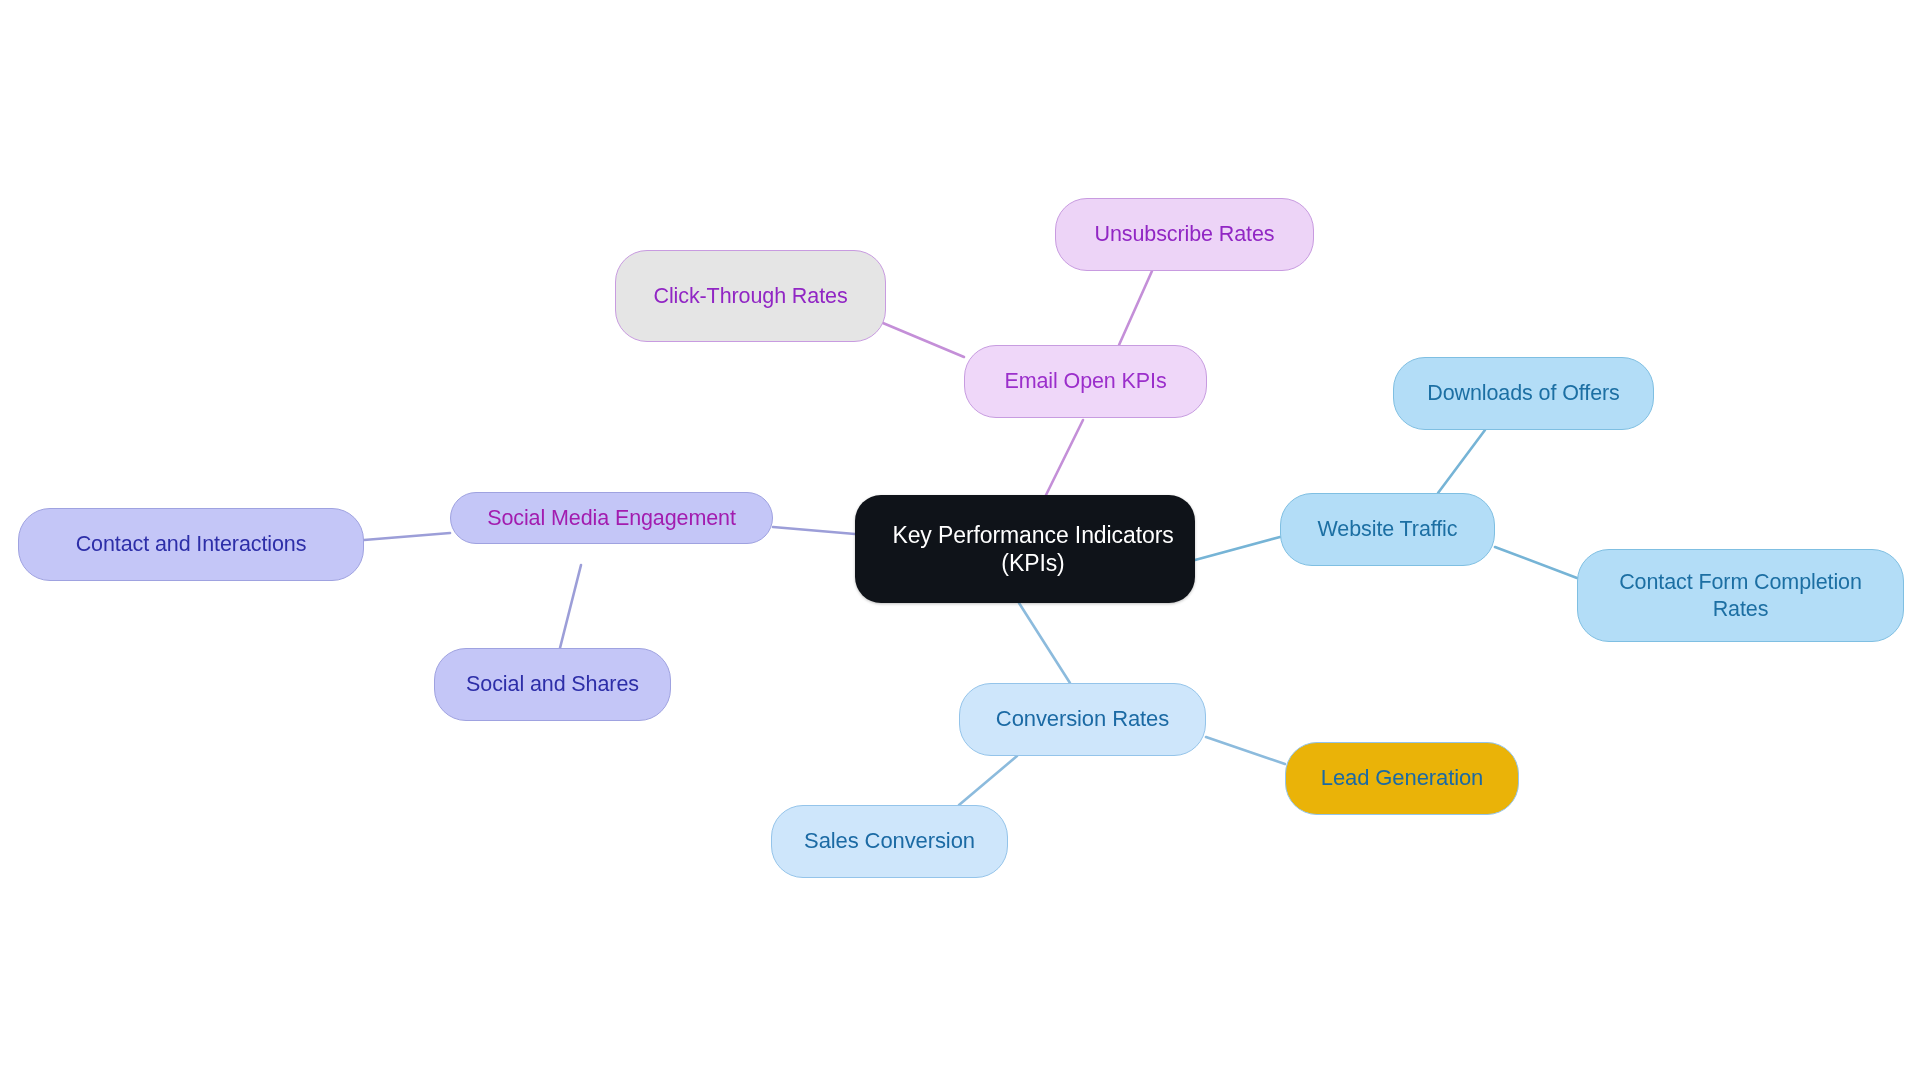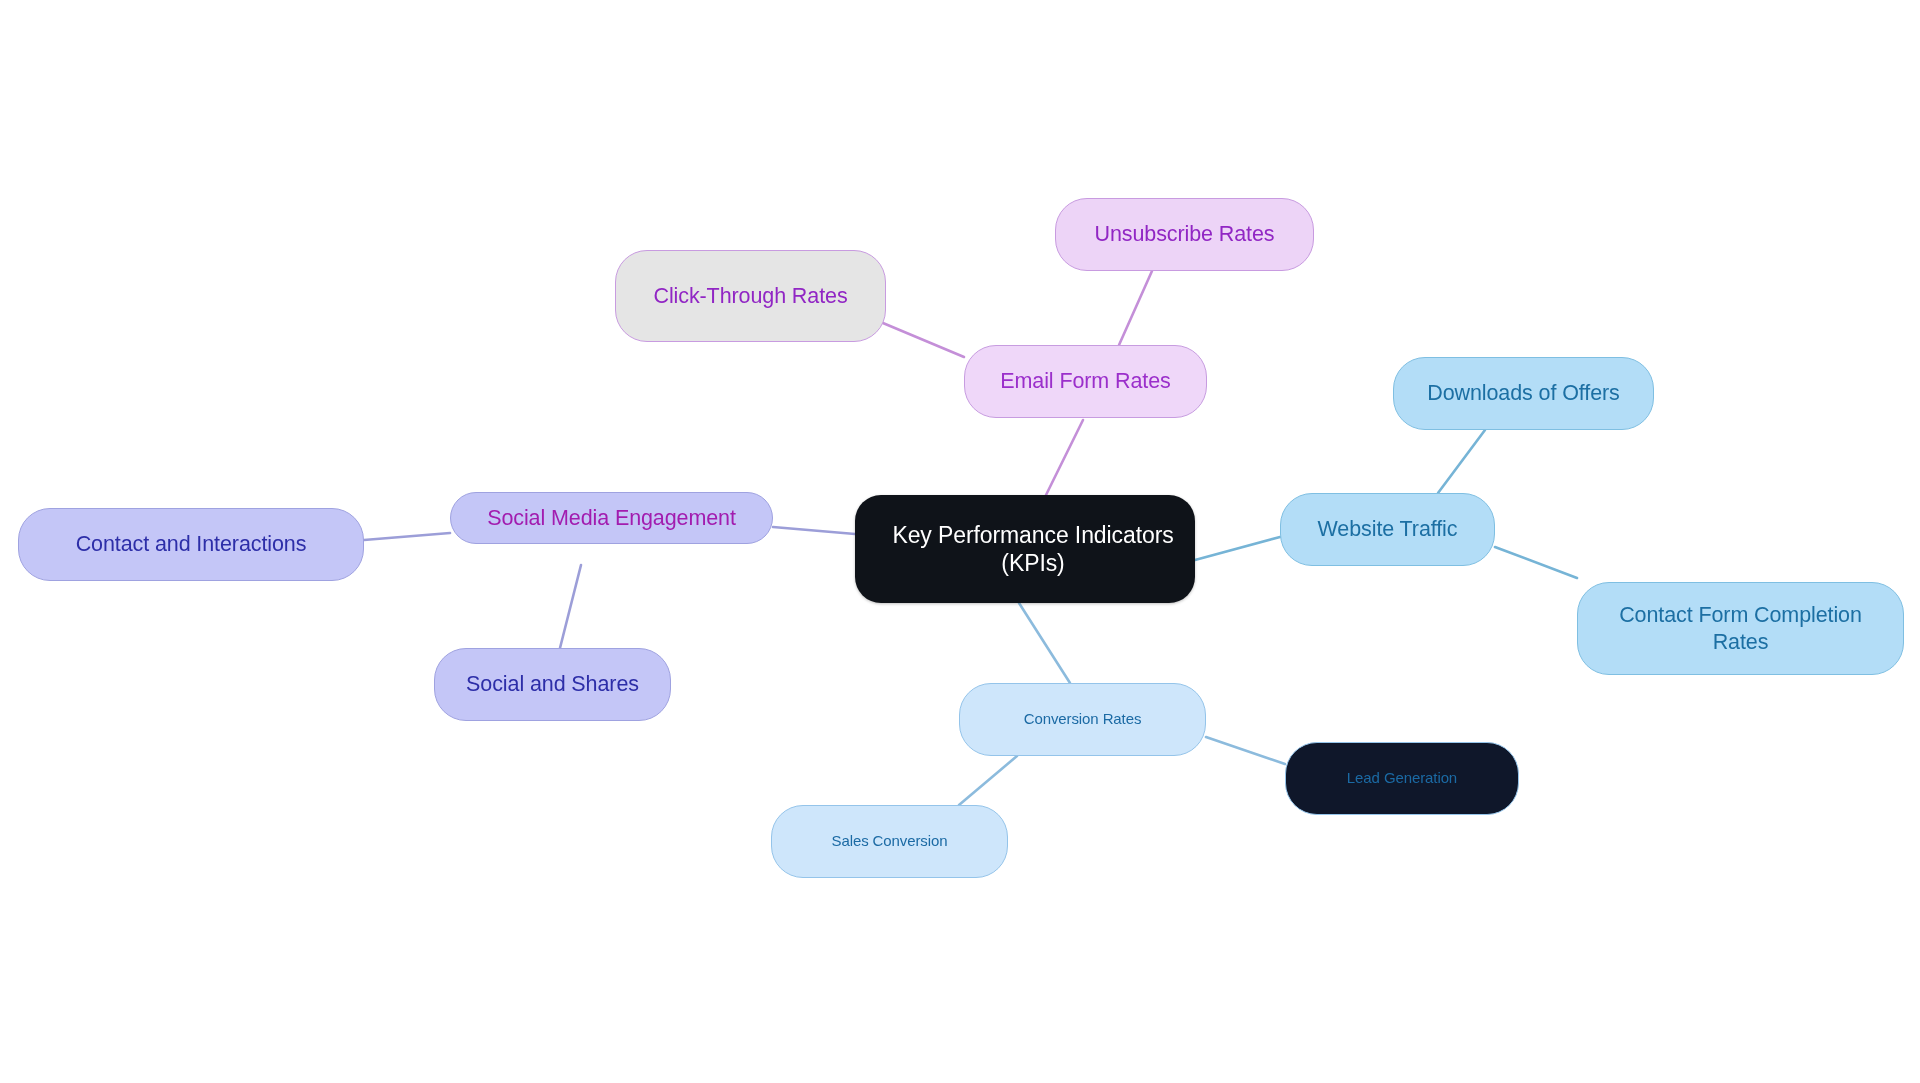--- a/index.html
+++ b/index.html
@@ -69,21 +69,21 @@
   .node.blue {
     background: #b3ddf7;
     border-color: #7fbfe2;
     color: #1c6fa3;
     font-size: 21.5px;
   }
   .node.blue-light {
     background: #cee6fb;
     border-color: #94c4ea;
     color: #1b6aa4;
-    font-size: 15px;
+    font-size: 22px;
   }
 </style>
 </head>
 <body>
 
 <div id="mindmap">
   <svg id="edges" viewBox="0 0 1920 1083" preserveAspectRatio="none">
       <line x1="1046" y1="495" x2="1083" y2="420" stroke="#c48fd8" stroke-width="2.6" stroke-linecap="round"></line>
       <line x1="964" y1="357" x2="871" y2="318" stroke="#c48fd8" stroke-width="2.6" stroke-linecap="round"></line>
       <line x1="1119" y1="345" x2="1152" y2="271" stroke="#c48fd8" stroke-width="2.6" stroke-linecap="round"></line>
@@ -93,27 +93,27 @@
       <line x1="1195" y1="560" x2="1280" y2="537" stroke="#76b4d6" stroke-width="2.6" stroke-linecap="round"></line>
       <line x1="1438" y1="493" x2="1485" y2="430" stroke="#76b4d6" stroke-width="2.6" stroke-linecap="round"></line>
       <line x1="1495" y1="547" x2="1577" y2="578" stroke="#76b4d6" stroke-width="2.6" stroke-linecap="round"></line>
       <line x1="1019" y1="603" x2="1070" y2="683" stroke="#8cbbdd" stroke-width="2.6" stroke-linecap="round"></line>
       <line x1="1017" y1="756" x2="959" y2="805" stroke="#8cbbdd" stroke-width="2.6" stroke-linecap="round"></line>
       <line x1="1206" y1="737" x2="1285" y2="764" stroke="#8cbbdd" stroke-width="2.6" stroke-linecap="round"></line>
     </svg>
   <div id="nodes-layer">
       <div class="node root" style="left: 855px; top: 495px; width: 340px; height: 108px; background: rgb(15, 19, 25); color: rgb(255, 255, 255); padding-left: 16px;">Key Performance Indicators
 (KPIs)</div>
-      <div class="node violet-mid" style="left: 964px; top: 345px; width: 243px; height: 73px; background: rgb(239, 215, 249); border-color: rgb(199, 156, 224); color: rgb(155, 47, 203);">Email Form Rates</div>
+      <div class="node violet-mid" style="left: 964px; top: 345px; width: 243px; height: 73px; background: rgb(239, 215, 249); border-color: rgb(199, 156, 224); color: rgb(155, 47, 203);">Email Open KPIs</div>
       <div class="node violet" style="left: 615px; top: 250px; width: 271px; height: 92px; background: #e5e5e5; border-color: rgb(200, 155, 224); color: rgb(145, 38, 196);">Click-Through Rates</div>
       <div class="node violet" style="left: 1055px; top: 198px; width: 259px; height: 73px; background: rgb(237, 212, 247); border-color: rgb(200, 155, 224); color: rgb(145, 38, 196);">Unsubscribe Rates</div>
       <div class="node lavender" style="left: 450px; top: 492px; width: 323px; height: 52px; background: rgb(196, 198, 247); border-color: rgb(159, 162, 224); color: #a21caf;">Social Media Engagement</div>
       <div class="node lavender" style="left: 18px; top: 508px; width: 346px; height: 73px; background: rgb(196, 198, 247); border-color: rgb(159, 162, 224); color: rgb(45, 46, 168);">Contact and Interactions</div>
       <div class="node lavender" style="left: 434px; top: 648px; width: 237px; height: 73px; background: rgb(196, 198, 247); border-color: rgb(159, 162, 224); color: rgb(45, 46, 168);">Social and Shares</div>
       <div class="node blue" style="left: 1280px; top: 493px; width: 215px; height: 73px; background: rgb(179, 221, 247); border-color: rgb(127, 191, 226); color: rgb(28, 111, 163);">Website Traffic</div>
       <div class="node blue" style="left: 1393px; top: 357px; width: 261px; height: 73px; background: rgb(179, 221, 247); border-color: rgb(127, 191, 226); color: rgb(28, 111, 163);">Downloads of Offers</div>
-      <div class="node blue" style="left: 1577px; top: 549px; width: 327px; height: 93px; background: rgb(179, 221, 247); border-color: rgb(127, 191, 226); color: rgb(28, 111, 163); margin-top: 33px;">Contact Form Completion
+      <div class="node blue" style="left: 1577px; top: 549px; width: 327px; height: 93px; background: rgb(179, 221, 247); border-color: rgb(127, 191, 226); color: rgb(28, 111, 163);">Contact Form Completion
 Rates</div>
       <div class="node blue-light" style="left: 959px; top: 683px; width: 247px; height: 73px; background: rgb(206, 230, 251); border-color: rgb(148, 196, 234); color: rgb(27, 106, 164);">Conversion Rates</div>
       <div class="node blue-light" style="left: 771px; top: 805px; width: 237px; height: 73px; background: rgb(206, 230, 251); border-color: rgb(148, 196, 234); color: rgb(27, 106, 164);">Sales Conversion</div>
-      <div class="node blue-light" style="left: 1285px; top: 742px; width: 234px; height: 73px; background: #0f172a; border-color: rgb(148, 196, 234); color: rgb(27, 106, 164);">Lead Generation</div>
+      <div class="node blue-light" style="left: 1285px; top: 742px; width: 234px; height: 73px; background: #eab308; border-color: rgb(148, 196, 234); color: rgb(27, 106, 164);">Lead Generation</div>
     </div>
 </div>
 
 </body></html>

